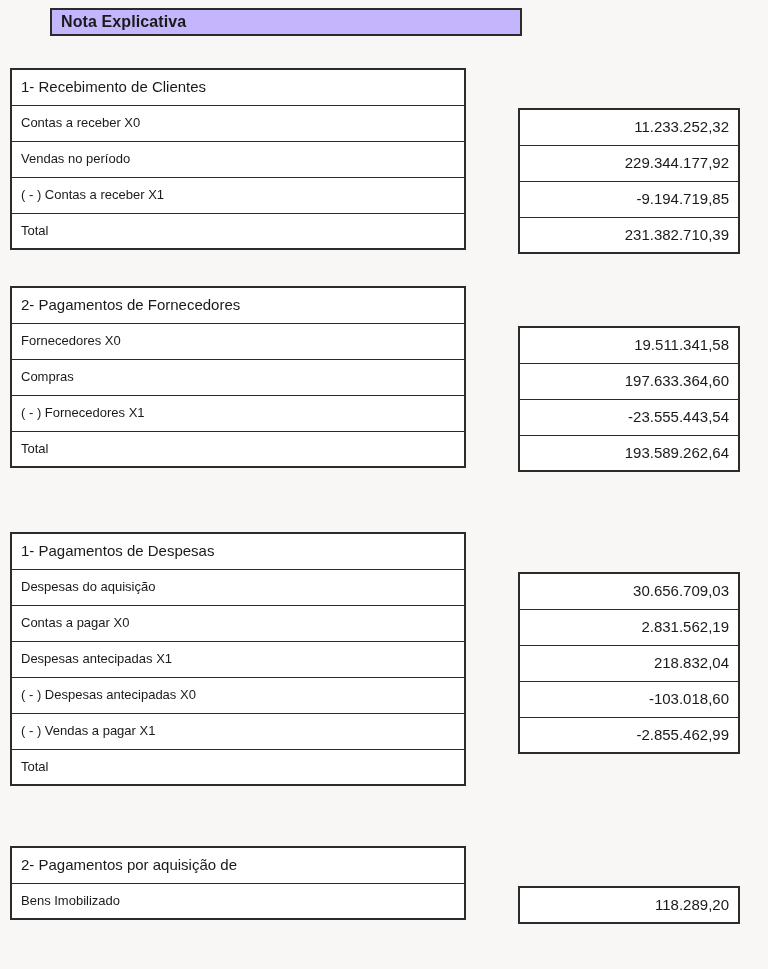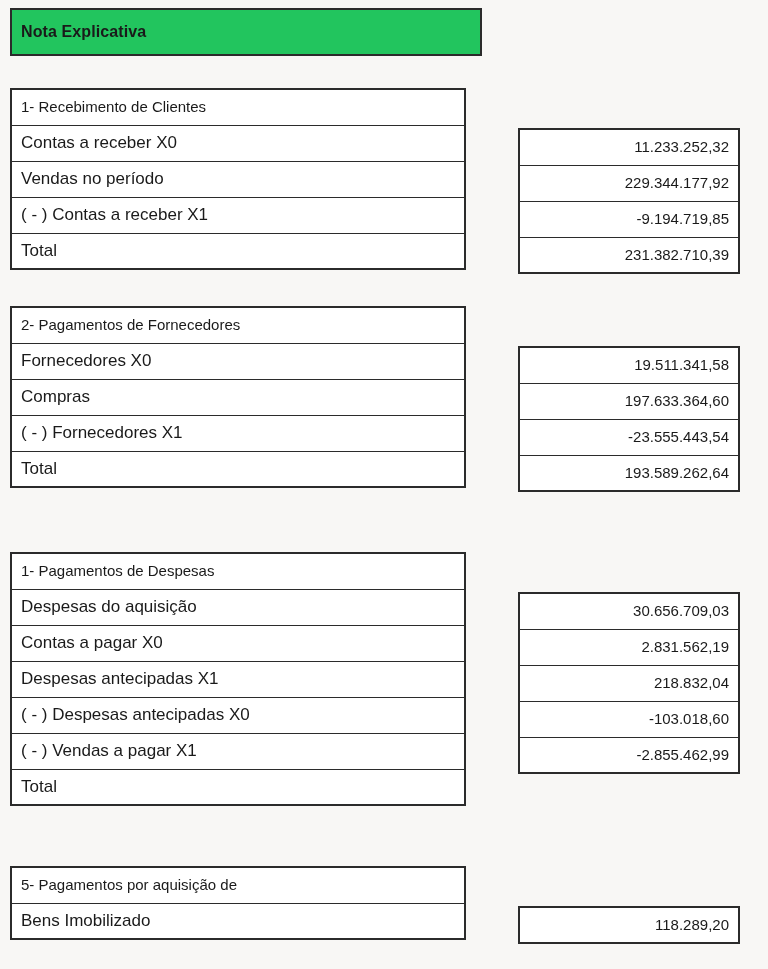--- a/index.html
+++ b/index.html
@@ -20,30 +20,31 @@
     position: relative;
     width: 768px;
     height: 969px;
     box-sizing: border-box;
     padding: 8px 0 0 10px;
   }
 
   
   .title-box {
     width: 472px;
-    height: 48px;
+    height: 28px;
     border: 2px solid #2b2b2b;
-    background: #22c55e;
+    background: #c4b5fd;
     box-sizing: border-box;
     display: flex;
     align-items: center;
     padding-left: 9px;
     font-size: 16px;
     font-weight: bold;
     letter-spacing: 0.1px;
+    margin-left: 40px;
   }
 
   .section {
     position: relative;
     width: 730px;
   }
 
   .section-tables {
     display: flex;
     align-items: flex-start;
@@ -58,21 +59,21 @@
     border-collapse: collapse;
   }
 
   .label-table tr {
     height: 36px;
   }
 
   .label-table td {
     border-top: 1px solid #2b2b2b;
     padding: 0 0 0 9px;
-    font-size: 17px;
+    font-size: 13px;
     line-height: 34px;
     vertical-align: middle;
     white-space: nowrap;
   }
 
   .label-table tr:first-child td {
     border-top: none;
     margin-top: 12px;
   }
 
@@ -274,21 +275,21 @@
     </div>
   </div>
 
   <div class="gap-lg"></div>
 
   <div class="section">
     <div class="section-tables">
       <table class="label-table">
         <tbody>
             <tr>
-          <td class="section-head">5- Pagamentos por aquisição de</td>
+          <td class="section-head">2- Pagamentos por aquisição de</td>
         </tr>
         <tr>
           <td>Bens Imobilizado</td>
         </tr>
       </tbody>
         </table>
 
       <div class="val-wrap">
         <span class="value-spacer"></span>
         <table class="value-col">

